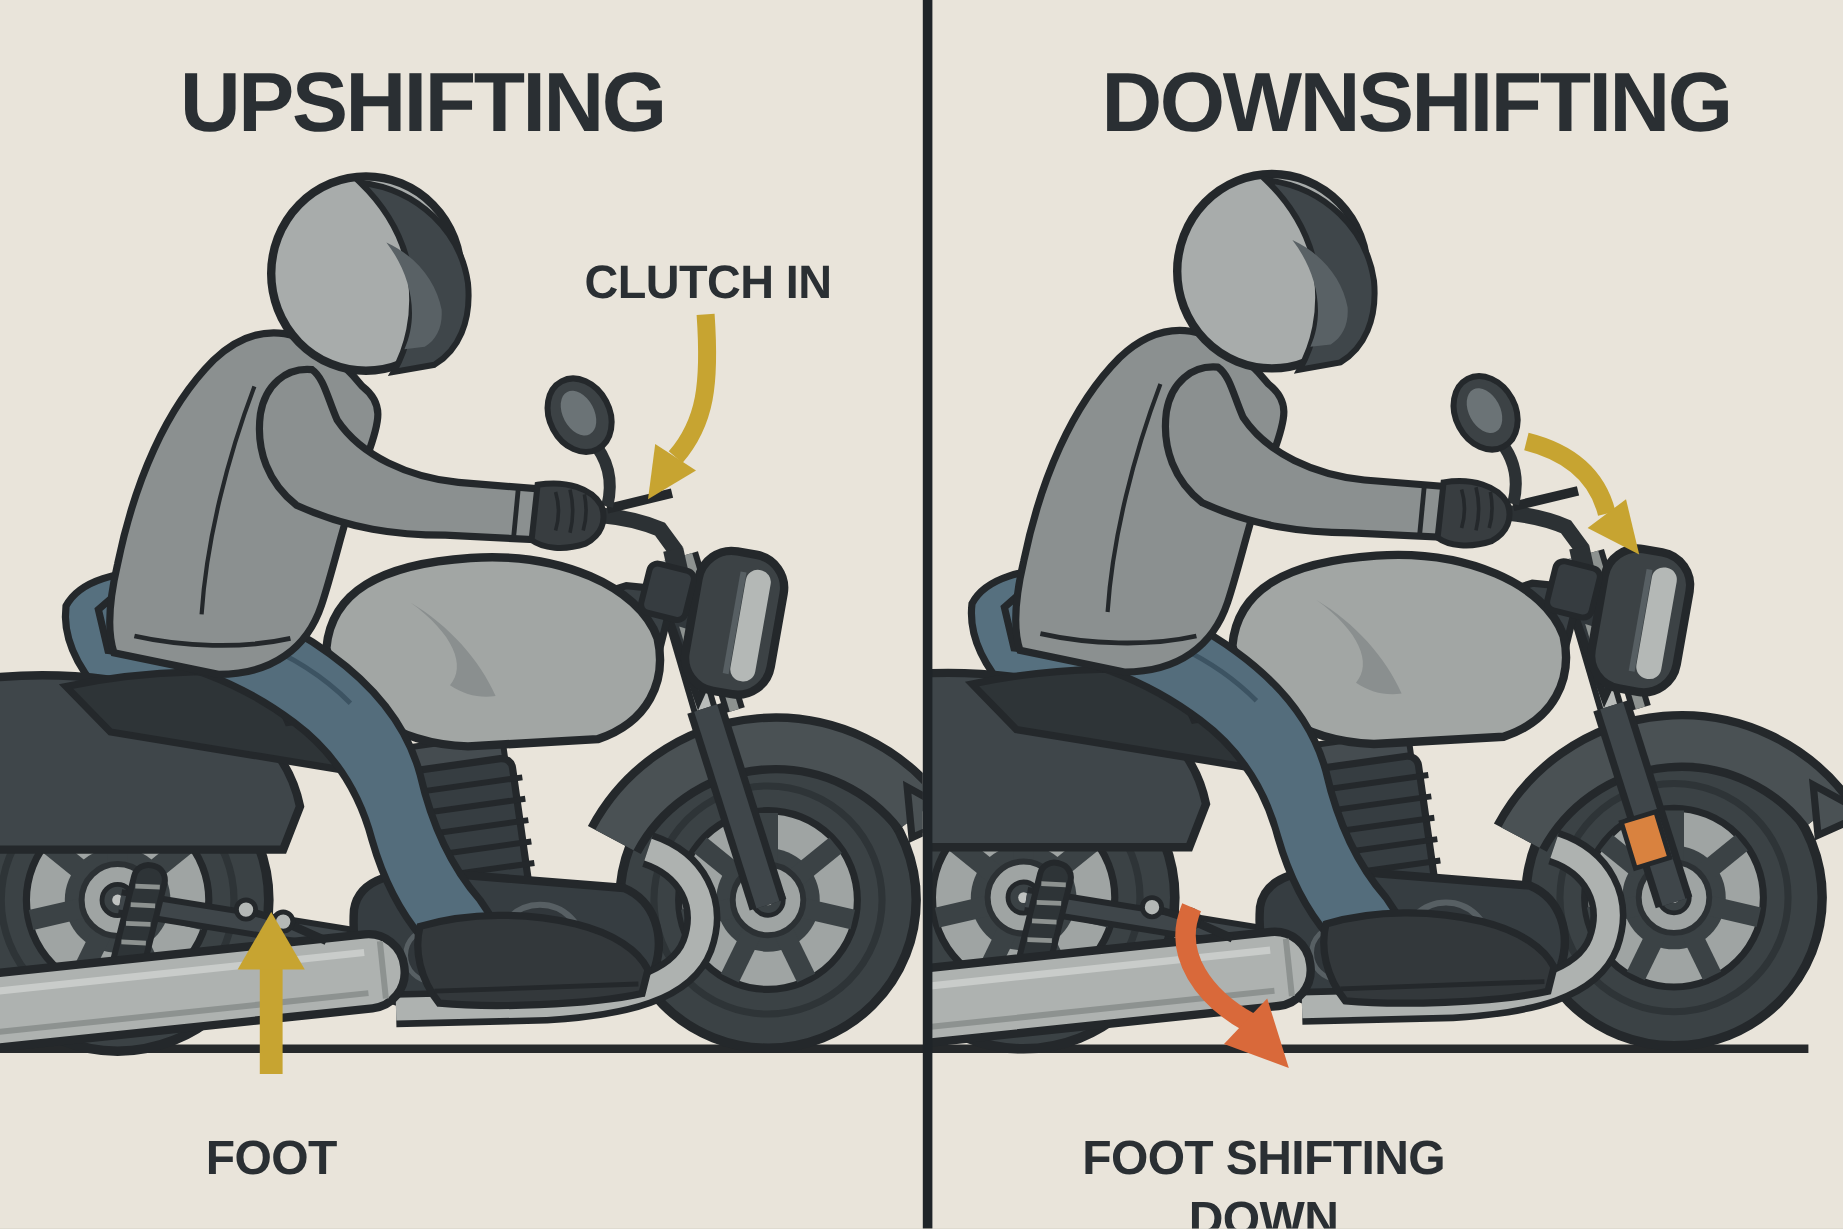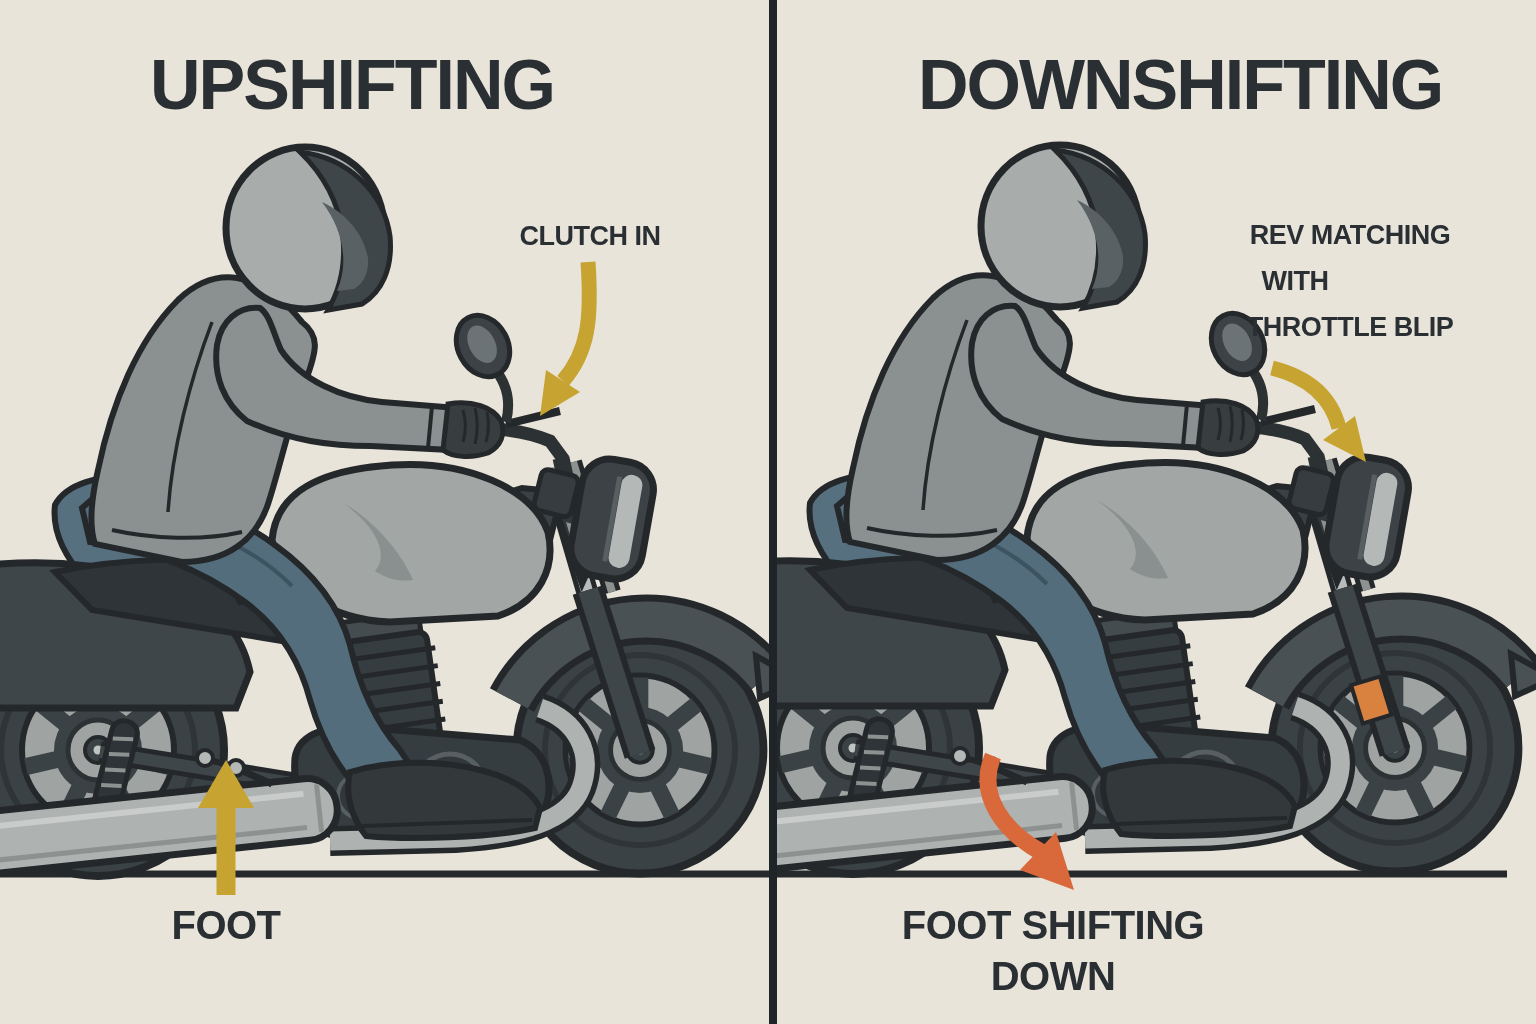--- a/index.html
+++ b/index.html
@@ -5,24 +5,24 @@
   html,body{margin:0;padding:0;background:#cfcbc2;}
   .canvas{
     position:relative;width:1536px;height:1024px;overflow:hidden;
     background:#e9e4da;
     font-family:"Liberation Sans","DejaVu Sans",sans-serif;
     color:#282d31;
   }
   .scene{position:absolute;left:0;top:0;}
   .label{position:absolute;text-align:center;font-weight:bold;color:#2a2f33;}
   .title{font-size:70px;letter-spacing:-2px;line-height:70px;}
-  .annot{font-size:27px;letter-spacing:-0.5px;line-height:46px;}
+  .annot{font-size:39px;letter-spacing:-0.5px;line-height:46px;}
   .annot .ln{display:block;}
   .annot .shift-left{transform:translateX(-55px);}
-  .bottom{font-size:40px;letter-spacing:-0.5px;line-height:51px;}
+  .bottom{font-size:40px;letter-spacing:-0.5px;line-height:51px;margin-top:40px;}
   .bottom .ln{display:block;}
 </style>
 </head>
 <body>
 
 <div class="canvas">
 
   <svg class="scene" width="1536" height="1024" viewBox="0 0 1536 1024">
     <defs>
 
@@ -204,25 +204,20 @@
 
     <rect x="769" y="0" width="8" height="1024" fill="#1f2428"></rect>
   </svg>
 
   <div class="label title" style="left:102px;top:50px;width:500px;">UPSHIFTING</div>
 
   <div class="label title" style="left:918px;top:50px;width:500px;">DOWNSHIFTING</div>
 
   <div class="label annot" style="left:455px;top:213px;width:270px;">CLUTCH IN</div>
 
-  <div class="label annot" style="left:1200px;top:212px;width:300px;">
-    <span class="ln">REV MATCHING</span>
-    <span class="ln shift-left">WITH</span>
-    <span class="ln">THROTTLE BLIP</span>
-  </div>
 
   <div class="label bottom" style="left:76px;top:900px;width:300px;">
     <span class="ln">FOOT</span>
   </div>
 
 
   <div class="label bottom" style="left:878px;top:900px;width:350px;">
     <span class="ln">FOOT SHIFTING</span>
     <span class="ln">DOWN</span>
   </div>

